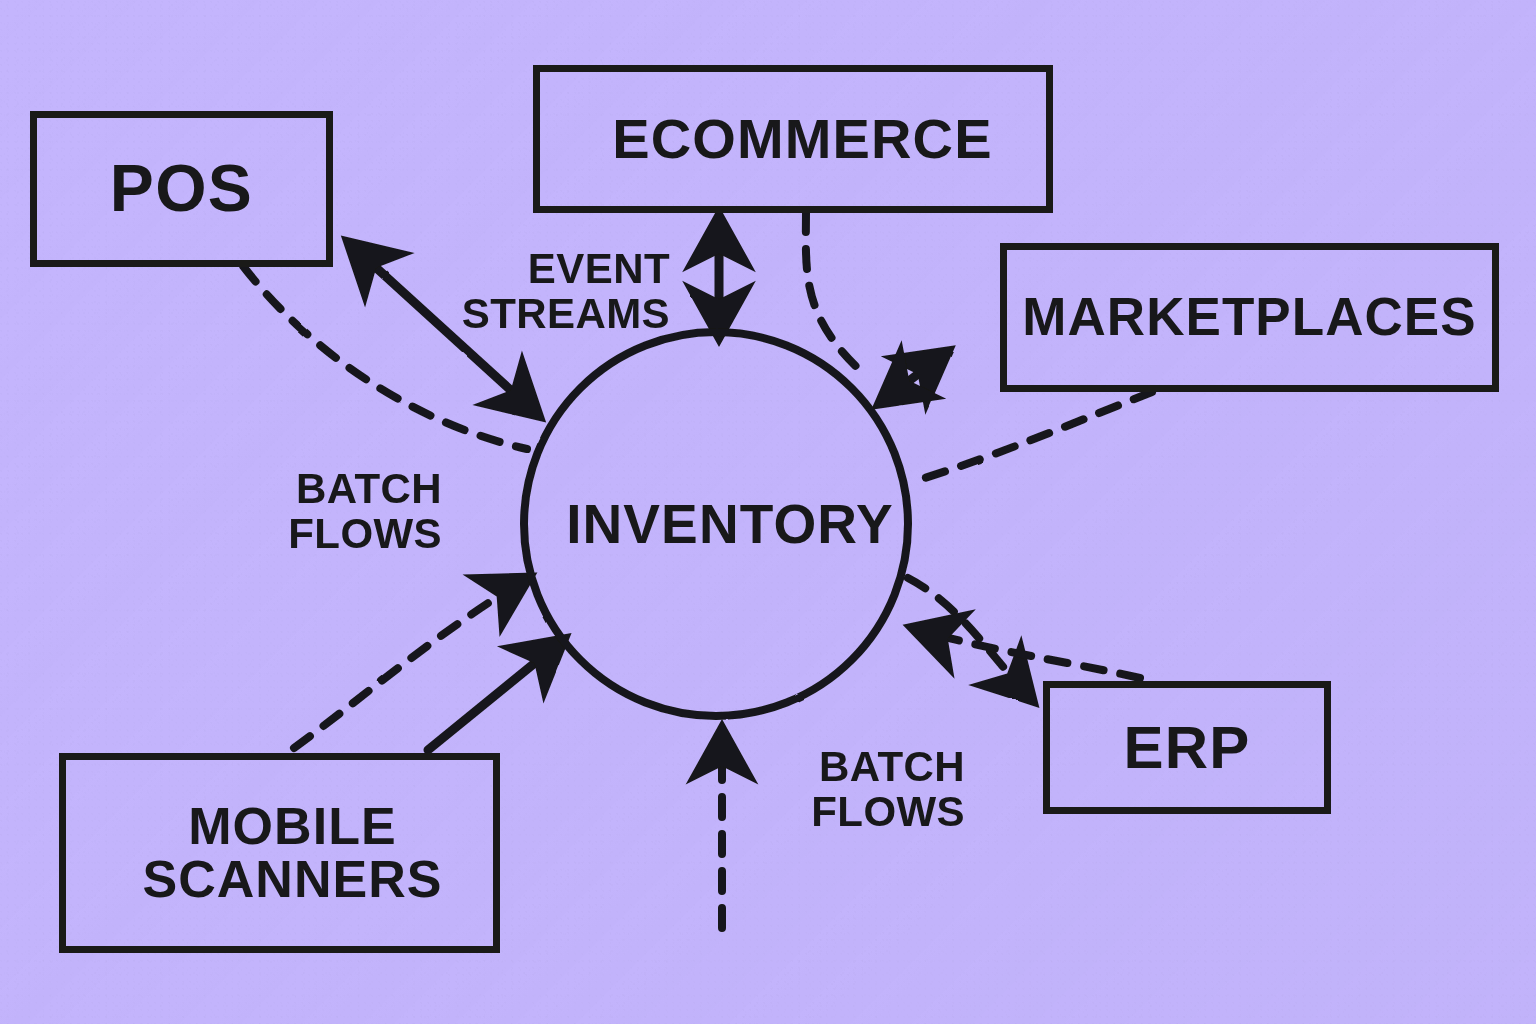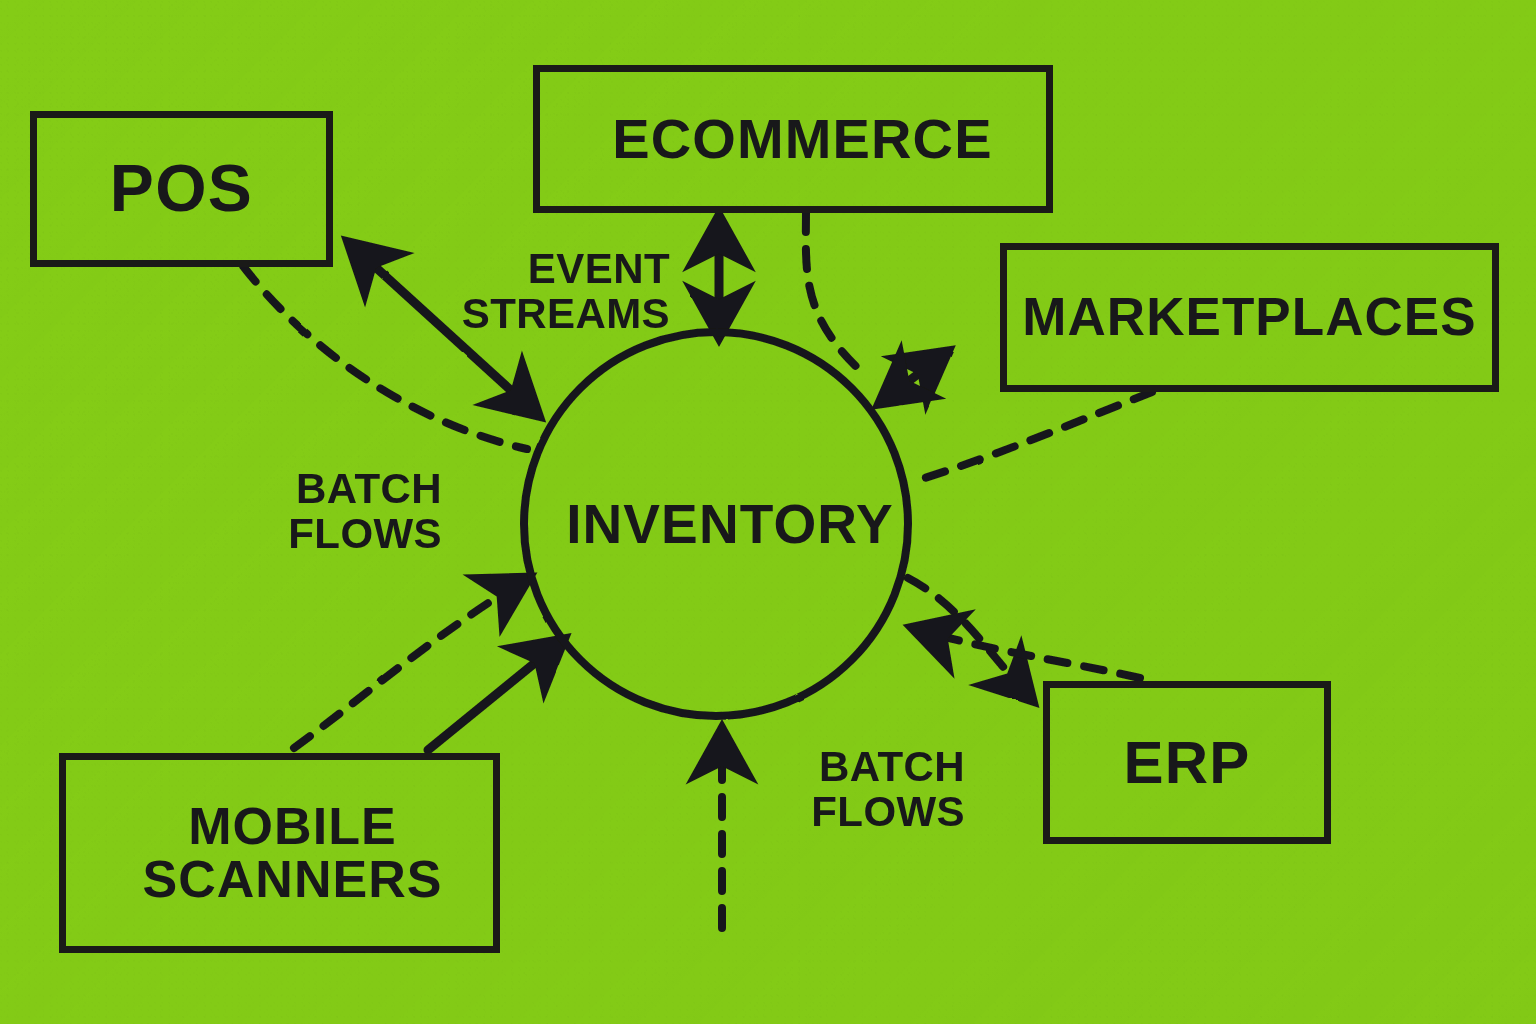--- a/index.html
+++ b/index.html
@@ -5,21 +5,21 @@
 <style>
   html, body {
     margin: 0;
     padding: 0;
     background: #efeeea;
   }
   #canvas {
     position: relative;
     width: 1536px;
     height: 1024px;
-    background: #84cc16;
+    background: #c4b5fd;
     overflow: hidden;
     font-family: "Liberation Sans", sans-serif;
   }
   
   #canvas::after {
     content: "";
     position: absolute;
     inset: 0;
     pointer-events: none;
     background:
@@ -133,21 +133,21 @@
   </div>
 
   <div class="node-box" style="left:533px; top:65px; width:520px; height:148px;padding-left:19px;">
     <span class="node-label" style="font-size:56px;">ECOMMERCE</span>
   </div>
 
   <div class="node-box" style="left:956px; top:243px; width:499px; height:149px;margin-left:44px;">
     <span class="node-label" style="font-size:53px;">MARKETPLACES</span>
   </div>
 
-  <div class="node-box" style="left:1043px; top:681px; width:288px; height:163px;">
+  <div class="node-box" style="left:1043px; top:681px; width:288px; height:133px;">
     <span class="node-label" style="font-size:60px;">ERP</span>
   </div>
 
   <div class="node-box" style="left:59px; top:753px; width:441px; height:200px;padding-left:26px;">
     <span class="node-label" style="font-size:52px;">MOBILE
 SCANNERS</span>
   </div>
 
   <div class="center-node" style="left:524px; top:332px; width:384px; height:384px;">
     <span class="node-label" style="font-size:55px;margin-left:28px;">INVENTORY</span>

